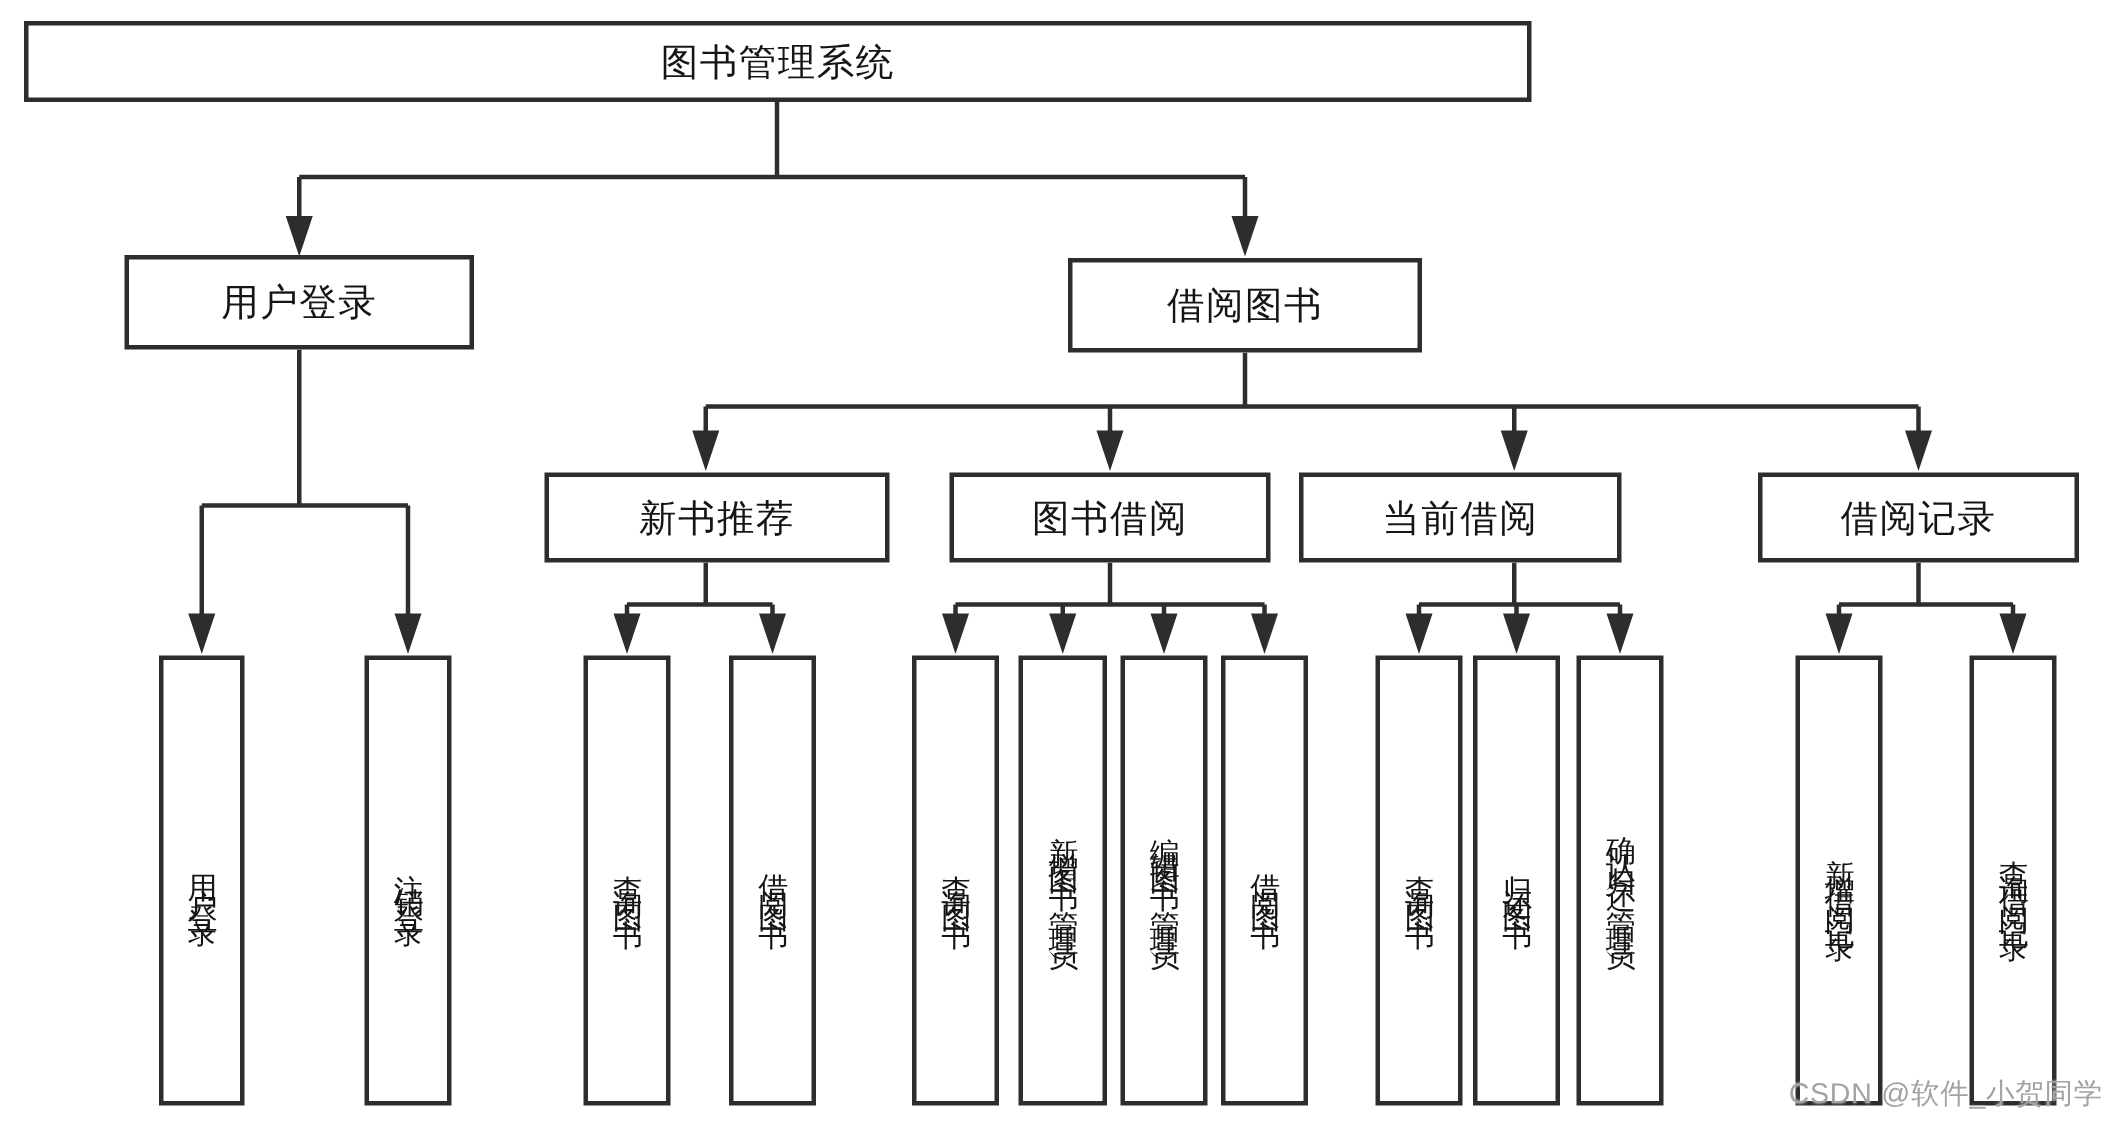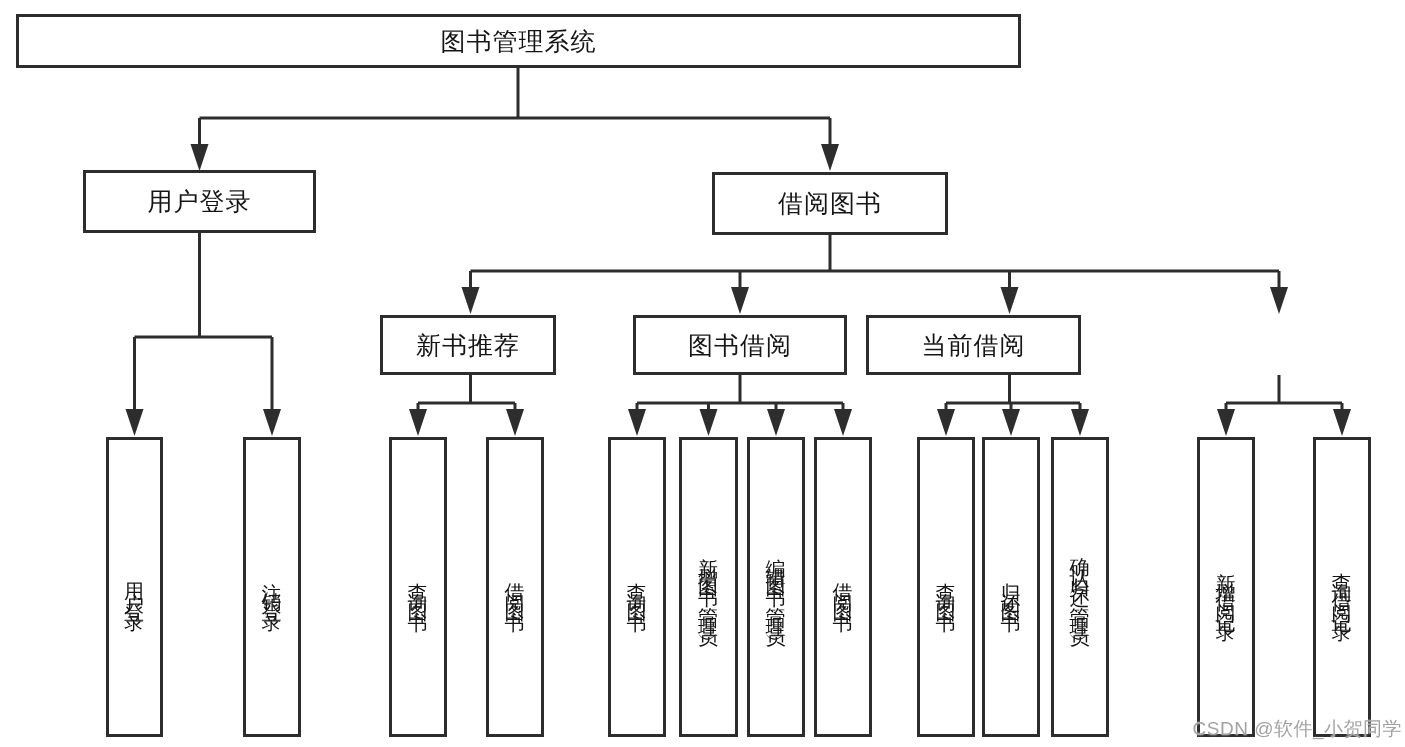--- a/index.html
+++ b/index.html
@@ -124,28 +124,31 @@
     <span class="h">图书管理系统</span>
   </div>
 
   <div class="node" style="left:83px;top:170px;width:233px;height:63px">
     <span class="h">用户登录</span>
   </div>
   <div class="node" style="left:712px;top:172px;width:236px;height:63px">
     <span class="h">借阅图书</span>
   </div>
 
-  <div class="node" style="left:380px;top:315px;width:176px;height:60px">
+  <div class="node" style="left:363px;top:315px;width:230px;height:60px">
     <span class="h">新书推荐</span>
   </div>
   <div class="node" style="left:633px;top:315px;width:214px;height:60px">
     <span class="h">图书借阅</span>
   </div>
   <div class="node" style="left:866px;top:315px;width:215px;height:60px">
     <span class="h">当前借阅</span>
+  </div>
+  <div class="node" style="left:1172px;top:315px;width:214px;height:60px">
+    <span class="h">借阅记录</span>
   </div>
 
   <div class="node" style="left:106px;top:437px;width:57px;height:300px">
     <span class="v">用户登录</span>
   </div>
   <div class="node" style="left:243px;top:437px;width:58px;height:300px">
     <span class="v">注销登录</span>
   </div>
 
   <div class="node" style="left:389px;top:437px;width:58px;height:300px">

